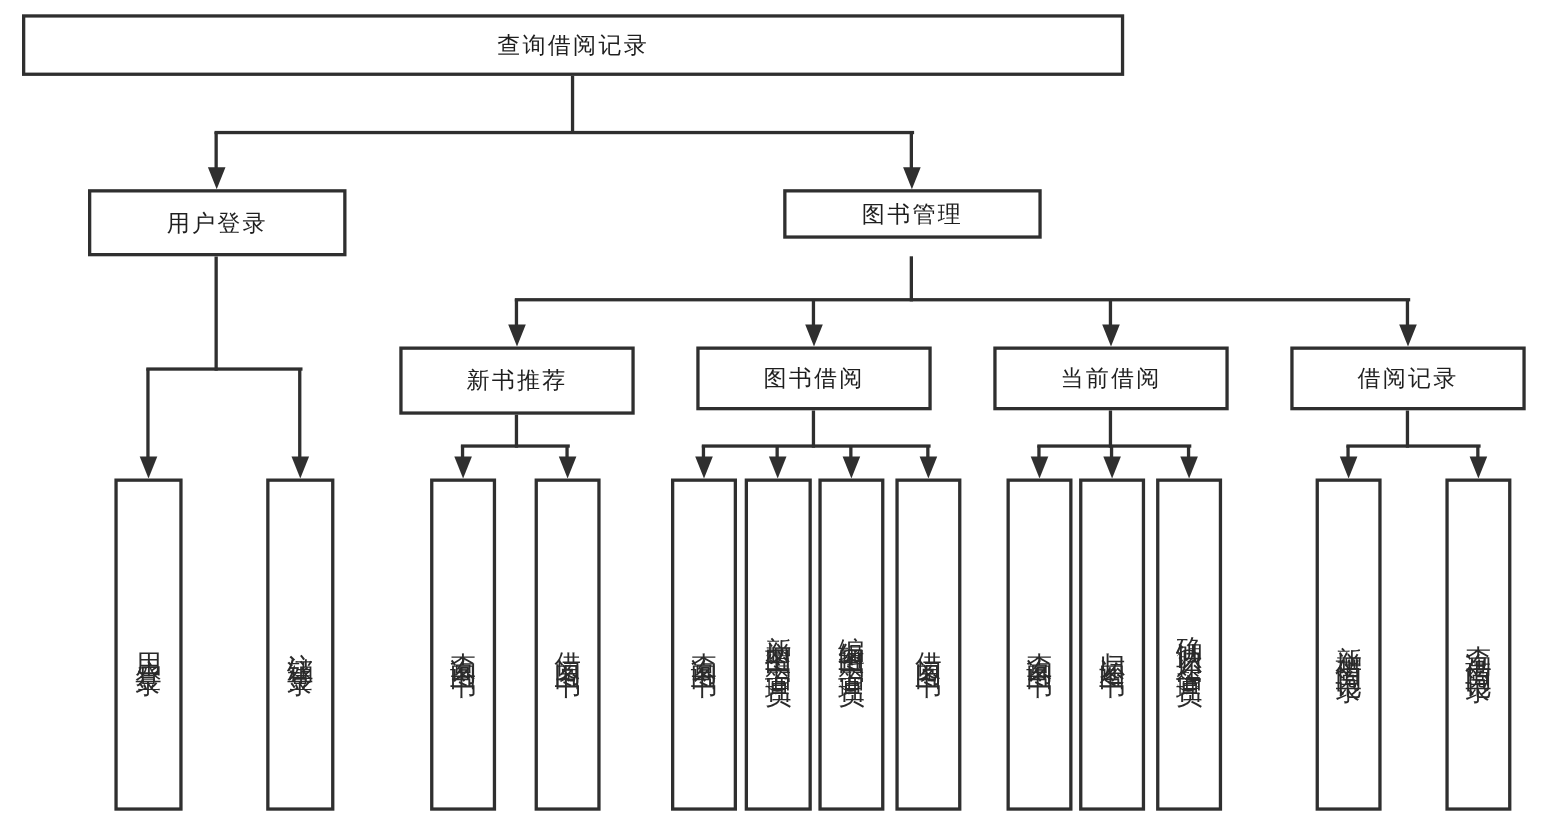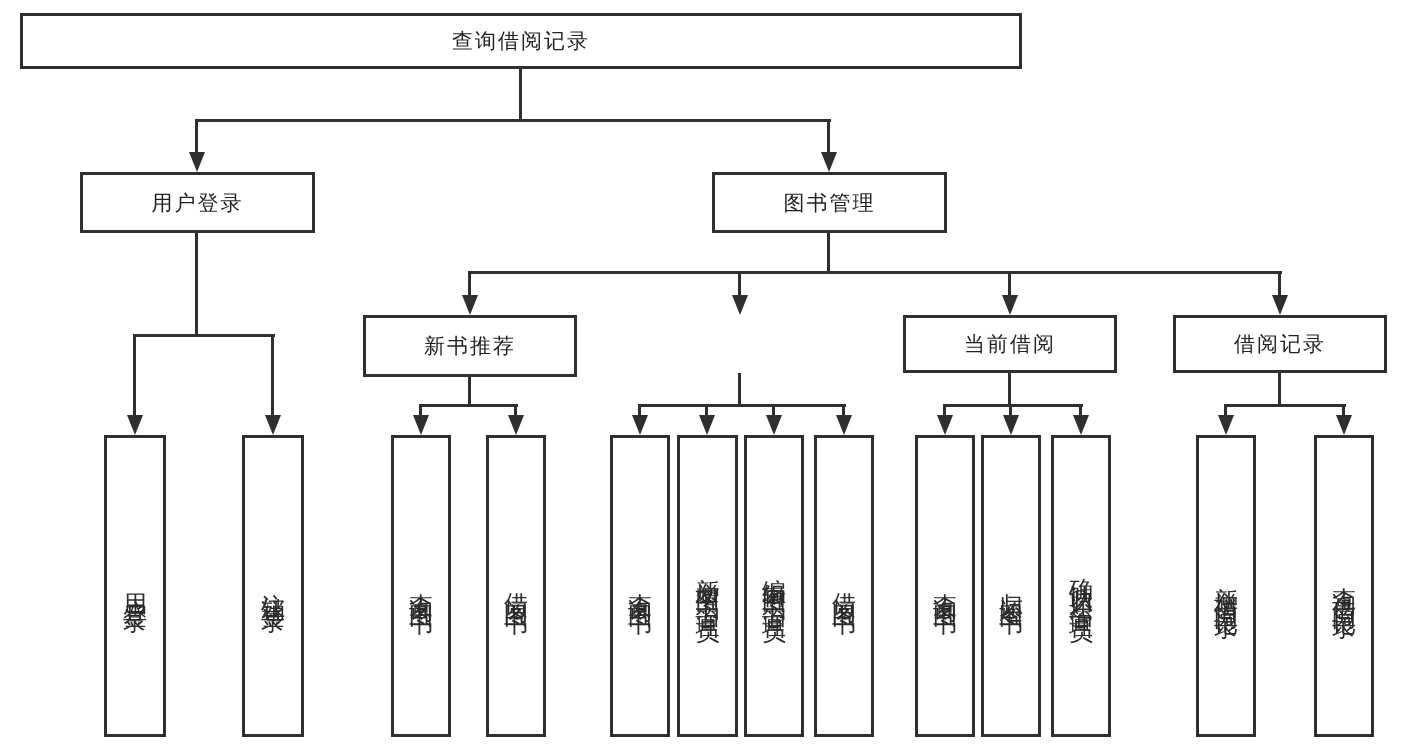--- a/index.html
+++ b/index.html
@@ -47,21 +47,21 @@
   <div class="vline" style="left:519px; top:68px; height:53px"></div>
   <div class="hline" style="left:195px; top:119px; width:636px"></div>
   <div class="vline" style="left:195px; top:120px; height:36px"></div>
   <div class="arrow" style="left:189px; top:152px"></div>
   <div class="vline" style="left:827px; top:120px; height:36px"></div>
   <div class="arrow" style="left:821px; top:152px"></div>
 
   <div class="node" style="left:80px; top:172px; width:235px; height:61px">
     <span class="lbl">用户登录</span>
   </div>
-  <div class="node" style="left:712px; top:172px; width:235px; height:61px">
+  <div class="node" style="left:712px; top:172px; width:235px; height:45px">
     <span class="lbl">图书管理</span>
   </div>
 
   <div class="vline" style="left:195px; top:233px; height:104px"></div>
   <div class="hline" style="left:133px; top:334px; width:142px"></div>
   <div class="vline" style="left:133px; top:335px; height:82px"></div>
   <div class="arrow" style="left:127px; top:415px"></div>
   <div class="vline" style="left:271px; top:335px; height:82px"></div>
   <div class="arrow" style="left:265px; top:415px"></div>
 
@@ -71,20 +71,23 @@
   <div class="arrow" style="left:462px; top:295px"></div>
   <div class="vline" style="left:738px; top:272px; height:26px"></div>
   <div class="arrow" style="left:732px; top:295px"></div>
   <div class="vline" style="left:1008px; top:272px; height:26px"></div>
   <div class="arrow" style="left:1002px; top:295px"></div>
   <div class="vline" style="left:1278px; top:272px; height:26px"></div>
   <div class="arrow" style="left:1272px; top:295px"></div>
 
   <div class="node" style="left:363px; top:315px; width:214px; height:62px">
     <span class="lbl">新书推荐</span>
+  </div>
+  <div class="node" style="left:633px; top:315px; width:214px; height:58px">
+    <span class="lbl">图书借阅</span>
   </div>
   <div class="node" style="left:1173px; top:315px; width:214px; height:58px">
     <span class="lbl">借阅记录</span>
   </div>
   <div class="node" style="left:903px; top:315px; width:214px; height:58px">
     <span class="lbl">当前借阅</span>
   </div>
 
   <div class="vline" style="left:468px; top:373px; height:34px"></div>
   <div class="hline" style="left:419px; top:404px; width:99px"></div>

